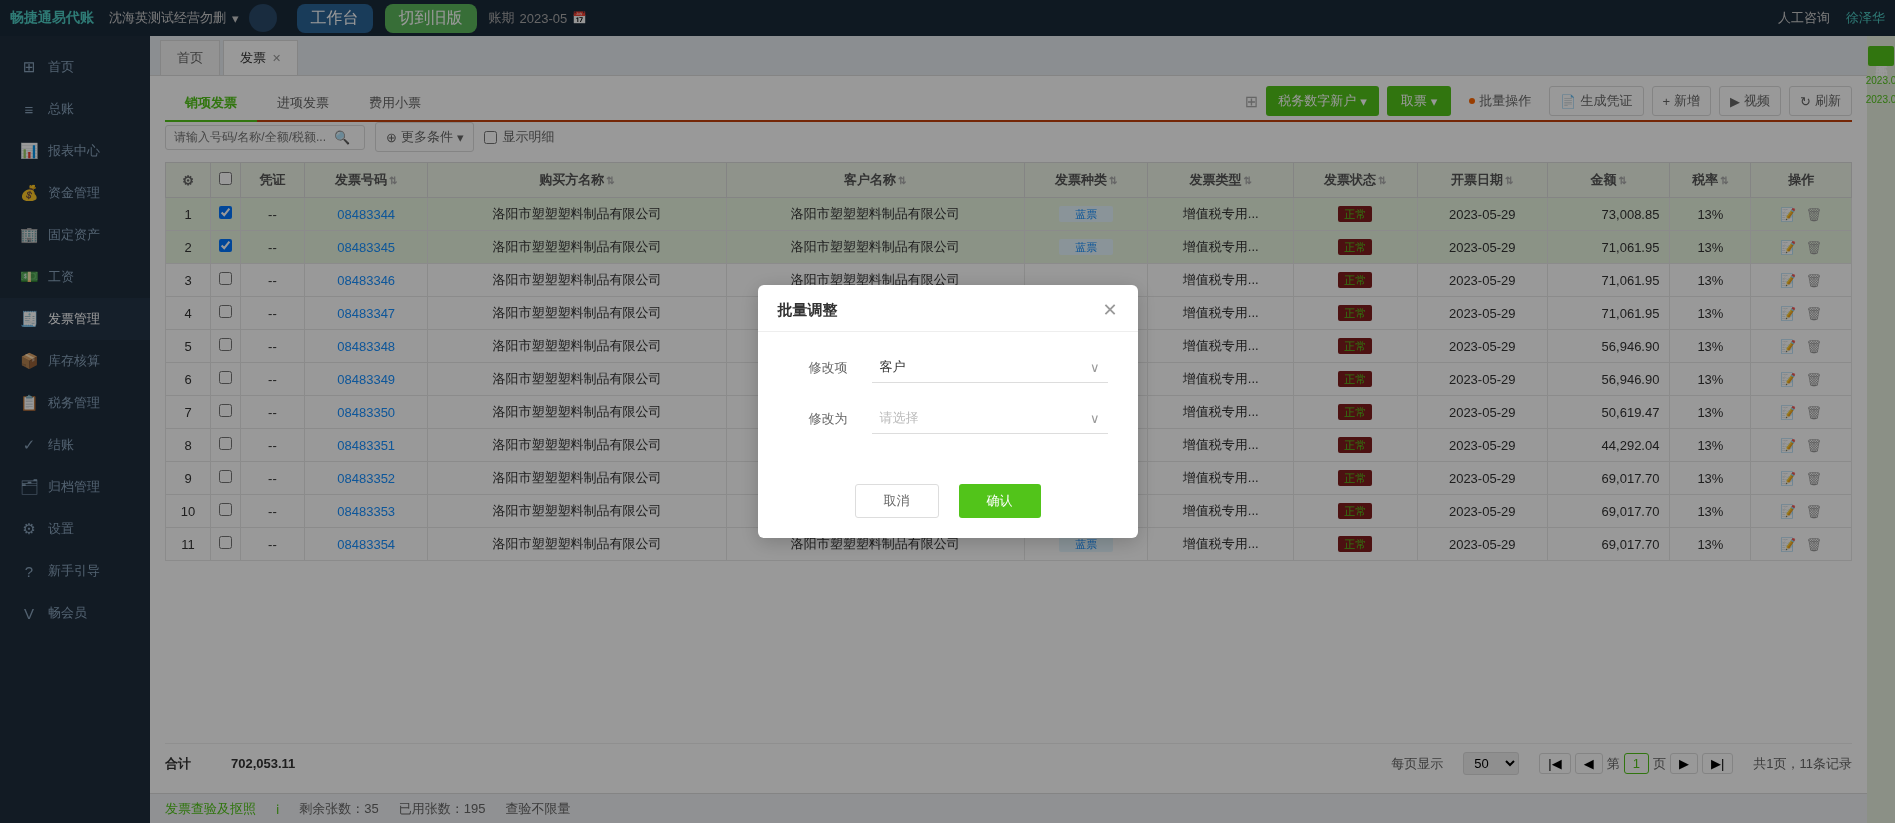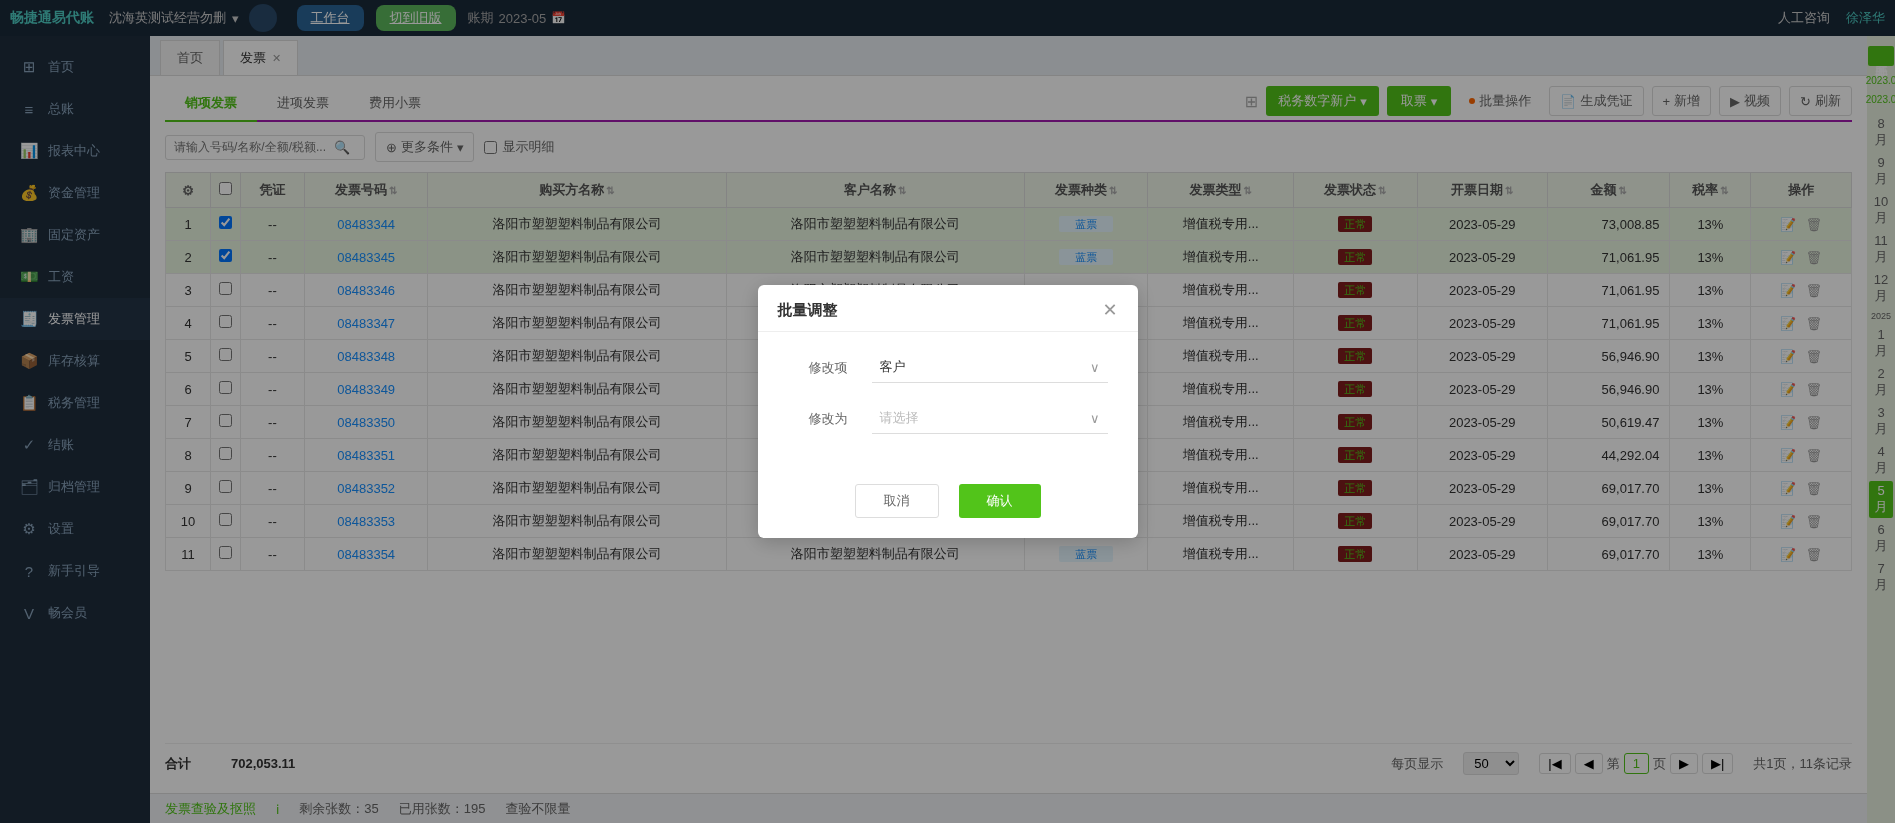--- a/index.html
+++ b/index.html
@@ -11,21 +11,21 @@
       background: #1a2a3a;
       display: flex;
       align-items: center;
       padding: 0 10px;
       flex-shrink: 0;
       color: #fff;
     }
     .top-bar-logo { color: #4ecdc4; font-weight: bold; font-size: 14px; margin-right: 15px; }
     .top-bar-company { color: #ccc; font-size: 13px; display: flex; align-items: center; gap: 6px; }
     .top-bar-center { flex: 1; display: flex; align-items: center; gap: 12px; margin-left: 20px; }
-    .top-bar-btn { background: #2a6496; color: #fff; border: none; padding: 4px 14px; border-radius: 8px; cursor: pointer; font-size: 13px; text-decoration: underline; }
+    .top-bar-btn { background: #2a6496; color: #fff; border: none; padding: 4px 14px; border-radius: 8px; cursor: pointer; font-size: 16px; }
     .top-bar-btn.active { background: #5cb85c; }
     .top-bar-period { color: #aaa; display: flex; align-items: center; gap: 5px; }
     .top-bar-right { display: flex; align-items: center; gap: 16px; color: #ccc; font-size: 13px; }
     .top-bar-right span { cursor: pointer; }
     .top-bar-right .user { color: #4ecdc4; }
 
     
     .main-layout { display: flex; flex: 1; overflow: hidden; }
 
     
@@ -75,21 +75,21 @@
       margin-right: 3px;
     }
     .tab-item.home { background: #f5f5f5; color: #666; }
     .tab-item.active { background: #fff; color: #333; }
     .tab-close { color: #999; font-size: 11px; }
 
     
     .page-content { flex: 1; background: #fff; display: flex; flex-direction: column; overflow: hidden; padding: 10px 15px; }
 
     
-    .sub-tabs { display: flex; border-bottom: 2px solid #a21caf; margin-bottom: 10px; }
+    .sub-tabs { display: flex; border-bottom: 2px solid #c2410c; }
     .sub-tab { padding: 8px 20px; cursor: pointer; color: #666; font-size: 13px; border-bottom: 2px solid transparent; margin-bottom: -2px; }
     .sub-tab.active { color: #52c41a; border-bottom-color: #52c41a; font-weight: bold; }
 
     
     .toolbar { display: flex; align-items: center; gap: 10px; margin-bottom: 10px; flex-wrap: wrap; }
     .search-box { display: flex; align-items: center; border: 1px solid #ddd; border-radius: 3px; padding: 4px 8px; background: #fff; width: 200px; }
     .search-box input { border: none; outline: none; font-size: 12px; width: 160px; color: #999; }
     .search-icon { color: #999; font-size: 13px; cursor: pointer; }
     .filter-btn { display: flex; align-items: center; gap: 4px; padding: 5px 10px; border: 1px solid #ddd; border-radius: 3px; cursor: pointer; color: #666; background: #fff; }
     .show-detail { display: flex; align-items: center; gap: 5px; color: #666; cursor: pointer; }
@@ -634,35 +634,20 @@
       <span>查验不限量</span>
     </div>
   </div>
 
   <div class="right-sidebar">
     <div class="right-sidebar-btn">
       <span>开票助手</span>
     </div>
     <div style="font-size:10px; color:#52c41a; text-align:center; padding:4px 2px; cursor:pointer;">2023.0</div>
     <div style="font-size:10px; color:#52c41a; text-align:center; padding:4px 2px; cursor:pointer;">2023.0</div>
-    <div class="right-calendar">
-      <div class="cal-item">8月</div>
-      <div class="cal-item">9月</div>
-      <div class="cal-item">10月</div>
-      <div class="cal-item">11月</div>
-      <div class="cal-item">12月</div>
-      <div class="cal-item" style="font-size:9px;">2025</div>
-      <div class="cal-item">1月</div>
-      <div class="cal-item">2月</div>
-      <div class="cal-item">3月</div>
-      <div class="cal-item">4月</div>
-      <div class="cal-item highlight">5月</div>
-      <div class="cal-item">6月</div>
-      <div class="cal-item">7月</div>
-    </div>
   </div>
 </div>
 
 <div class="modal-overlay">
   <div class="modal">
     <div class="modal-header">
       <span class="modal-title">批量调整</span>
       <span class="modal-close">✕</span>
     </div>
     <div class="modal-body">

